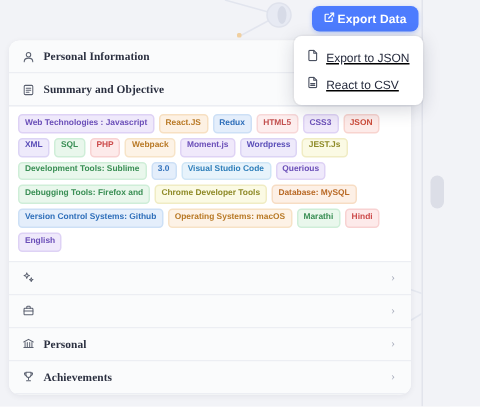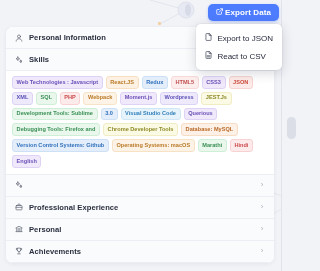--- a/index.html
+++ b/index.html
@@ -29,39 +29,39 @@
   .export-btn{
     display:flex;align-items:center;gap:2px;
     background:#4d7cfe;color:#fff;border:none;border-radius:5px;
     padding:4px 8px;font-size:8px;font-weight:600;letter-spacing:.1px;
     box-shadow:0 1px 3px rgba(77,124,254,.35);cursor:pointer;white-space:nowrap;
   }
   .export-menu{
     position:absolute;right:-3px;top:20px;
     background:#fff;border-radius:5px;
     box-shadow:0 3px 12px rgba(30,35,60,.18),0 0 0 1px rgba(0,0,0,.03);
-    padding:5px 0;min-width:76px;
+    padding:5px 0;min-width:76px;text-decoration:underline;
   }
   .menu-item{
     display:flex;align-items:center;gap:5px;
     padding:4px 9px;font-size:8px;color:#262b3d;white-space:nowrap;cursor:pointer;
   }
 
   
   .card{
     position:absolute;left:6px;top:27px;width:268px;
     background:#ffffff;border-radius:7px;
     box-shadow:0 1px 4px rgba(30,35,60,.07);
     overflow:hidden;
   }
   .acc-head{
     display:flex;align-items:center;
     height:21px;padding:0 8px;
     background:#fafbfc;border-bottom:1px solid #eceef3;
-    cursor:pointer;position:relative;
+    cursor:pointer;position:relative;font-family:Liberation Serif, serif;
   }
   .acc-ico{
     width:10px;height:10px;margin-right:5px;flex:0 0 auto;
     display:flex;align-items:center;justify-content:center;color:#5b6170;
   }
   .acc-ico svg{display:block;}
   .acc-title{font-size:7.6px;font-weight:700;color:#2b3040;letter-spacing:.05px;}
   .chev{
     margin-left:auto;color:#aeb3c0;font-size:8px;line-height:1;
     display:flex;align-items:center;justify-content:center;width:8px;height:8px;
@@ -139,31 +139,31 @@
       <span class="acc-ico">
         <svg width="8" height="8" viewBox="0 0 14 14" fill="none" stroke="#5b6170" stroke-width="1.2" stroke-linecap="round" stroke-linejoin="round">
           <circle cx="7" cy="4.3" r="2.6"></circle>
             <path d="M2 12.5c0-2.6 2.2-4.2 5-4.2s5 1.6 5 4.2"></path>
         </svg>
       </span>
       <span class="acc-title">Personal Information</span>
       <span class="chev"></span>
     </div>
 
-
-    <div class="acc-head">
-      <span class="acc-ico">
-        <svg width="8" height="8" viewBox="0 0 14 14" fill="none" stroke="#5b6170" stroke-width="1.2" stroke-linecap="round" stroke-linejoin="round">
-          <path d="M5 1.6l.9 2.3 2.3.9-2.3.9L5 8l-.9-2.3-2.3-.9 2.3-.9z"></path>
-          <path d="M10.2 7.4l.6 1.5 1.5.6-1.5.6-.6 1.5-.6-1.5-1.5-.6 1.5-.6z"></path>
-        </svg>
-      </span>
-      <span class="acc-title">Skills</span>
-      <span class="chev">⌄</span>
-    </div>
+    <div class="acc-head">
+      <span class="acc-ico">
+        <svg width="8" height="8" viewBox="0 0 14 14" fill="none" stroke="#5b6170" stroke-width="1.2" stroke-linejoin="round" stroke-linecap="round">
+          <rect x="2" y="1.6" width="10" height="10.8" rx="1.2"></rect>
+          <path d="M4.4 5h5.2M4.4 7.3h5.2M4.4 9.6h3.2"></path>
+        </svg>
+      </span>
+      <span class="acc-title">Summary and Objective</span>
+      <span class="chev">›</span>
+    </div>
+
 
     <div class="acc-body">
       <div class="tagrow" id="skill-tags">
           <span class="tag" style="background: rgb(239, 233, 251); color: rgb(107, 79, 184); border-color: rgb(222, 210, 245);">Web Technologies : Javascript</span>
           <span class="tag" style="background: rgb(253, 241, 227); color: rgb(185, 122, 39); border-color: rgb(247, 224, 194);">React.JS</span>
           <span class="tag" style="background: rgb(228, 238, 251); color: rgb(47, 111, 186); border-color: rgb(205, 224, 246);">Redux</span>
           <span class="tag" style="background: rgb(253, 238, 238); color: rgb(194, 80, 79); border-color: rgb(248, 216, 216);">HTML5</span>
           <span class="tag" style="background: rgb(240, 233, 251); color: rgb(107, 79, 184); border-color: rgb(223, 211, 245);">CSS3</span>
           <span class="tag" style="background: rgb(253, 235, 233); color: rgb(204, 75, 58); border-color: rgb(248, 212, 207);">JSON</span>
           <span class="tag" style="background: rgb(238, 234, 251); color: rgb(91, 79, 184); border-color: rgb(220, 212, 245);">XML</span>
@@ -199,21 +199,20 @@
     </div>
 
     <div class="acc-head">
       <span class="acc-ico">
         <svg width="8" height="8" viewBox="0 0 14 14" fill="none" stroke="#5b6170" stroke-width="1.2" stroke-linejoin="round" stroke-linecap="round">
           <rect x="1.8" y="4.4" width="10.4" height="7.6" rx="1"></rect>
           <path d="M5 4.4V3a1 1 0 0 1 1-1h2a1 1 0 0 1 1 1v1.4"></path>
             <path d="M1.8 7.6h10.4"></path>
         </svg>
       </span>
-      <span class="acc-title">Professional Experience</span>
       <span class="chev">›</span>
     </div>
 
     <div class="acc-head">
       <span class="acc-ico">
         <svg width="8" height="8" viewBox="0 0 14 14" fill="none" stroke="#5b6170" stroke-width="1.2" stroke-linejoin="round" stroke-linecap="round">
           <path d="M1.5 5.2L7 2.2l5.5 3"></path>
             <path d="M3 5.8v5.2M5.6 5.8v5.2M8.4 5.8v5.2M11 5.8v5.2"></path>
           <path d="M1.6 11.6h10.8"></path>
         </svg>

